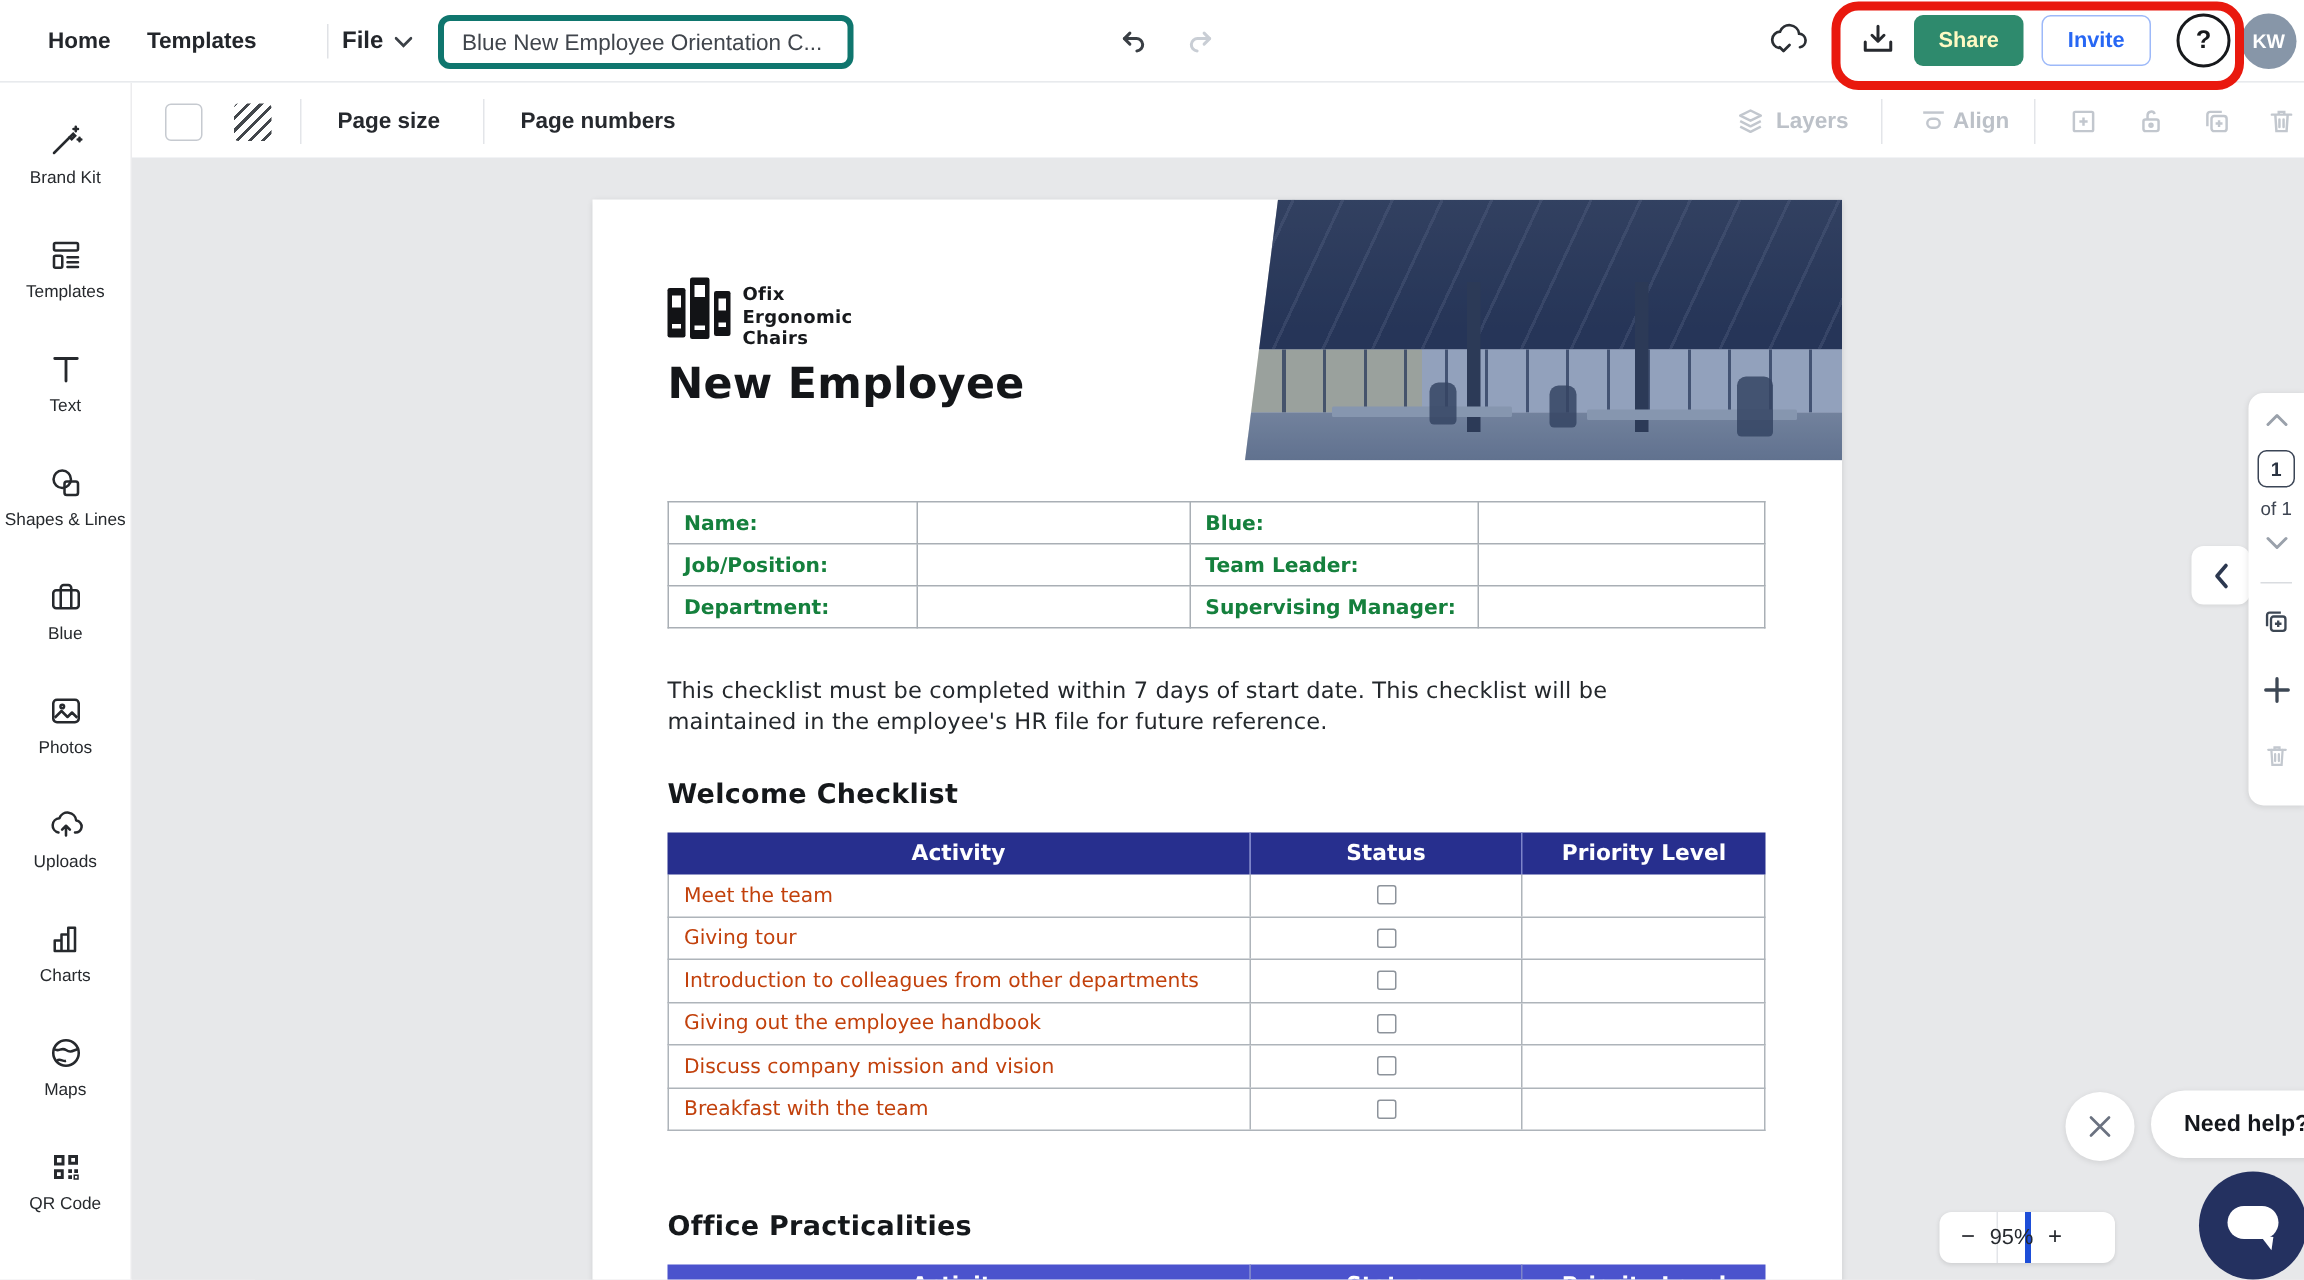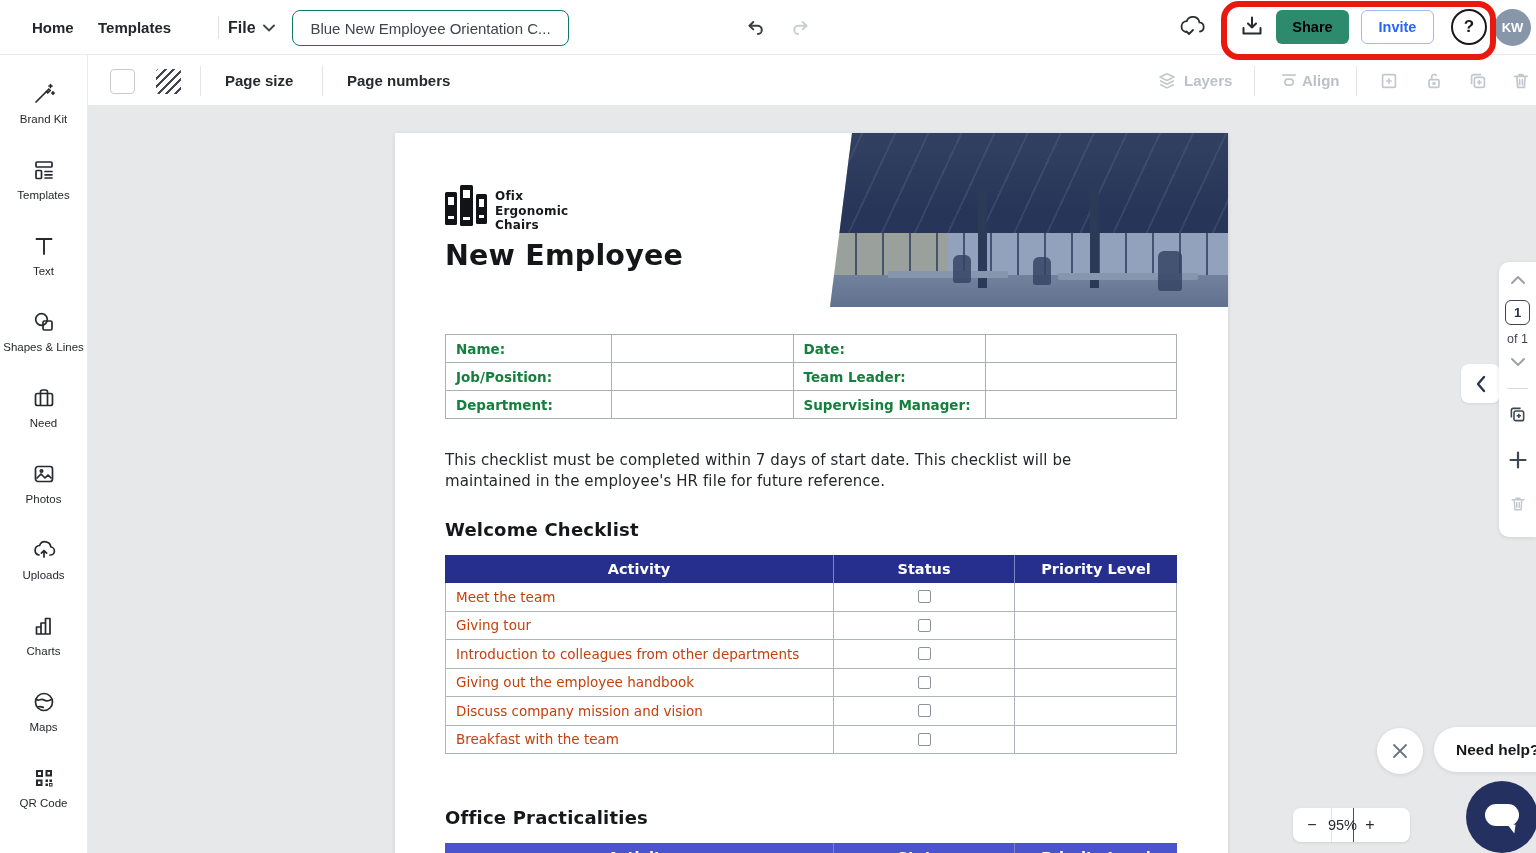--- a/index.html
+++ b/index.html
@@ -11,29 +11,29 @@
   #topbar { position:absolute; left:0; top:0; width:1536px; height:55px; background:#fff;
             border-bottom:1px solid #e8eaed; z-index:20; }
   .nav-label { position:absolute; top:0; height:55px; line-height:55px; font-size:15px;
                font-weight:700; color:#23262b; cursor:pointer; }
   #nav-home { left:32px; }
   #nav-templates { left:98px; }
   .vdiv-top { position:absolute; left:218px; top:16px; width:1px; height:23px; background:#e0e2e6; }
   #file-btn { position:absolute; left:228px; top:0; height:55px; display:flex; align-items:center;
               gap:7px; font-size:16px; font-weight:600; color:#23262b; cursor:pointer; }
   #title-input { position:absolute; left:292px; top:10px; width:277px; height:36px;
-                 border:1px solid #0f766e; border-radius:8px; font-size:15px; color:#40454c;
-                 padding:0 12px; background:#fff; font-family:"Liberation Sans",sans-serif;text-align:center; }
+                 border:4px solid #0f766e; border-radius:8px; font-size:15px; color:#40454c;
+                 padding:0 12px; background:#fff; font-family:"Liberation Sans",sans-serif; }
   .histbtn { position:absolute; top:12px; width:32px; height:32px; display:flex; align-items:center;
              justify-content:center; cursor:pointer; }
   #undo-btn { left:740px; } #redo-btn { left:784px; }
   #cloud-status { position:absolute; left:1178px; top:13px; }
   .pillbtn { position:absolute; top:10px; height:34px; border-radius:6px; font-size:14.5px;
              font-weight:700; cursor:pointer; display:flex; align-items:center; justify-content:center; }
-  #share-btn { left:1276px; width:73px; background:#2e8a6d; color:#000000; border:none; }
+  #share-btn { left:1276px; width:73px; background:#2e8a6d; color:#fef9c3; border:none; }
   #invite-btn { left:1361px; width:73px; background:#fff; color:#2767f4; border:1.5px solid #9db9f9; }
   #dl-btn { position:absolute; left:1238px; top:13px; cursor:pointer; }
   #help-btn { position:absolute; left:1451px; top:9px; width:36px; height:36px; border-radius:50%;
               border:2px solid #17191c; display:flex; align-items:center; justify-content:center;
               font-size:17px; font-weight:600; color:#17191c; background:#fff; cursor:pointer; }
   #avatar { position:absolute; left:1494px; top:9px; width:37px; height:37px; border-radius:50%;
             background:#8796a8; color:#fff; font-size:13px; font-weight:700; display:flex;
             align-items:center; justify-content:center; }
   #annotation-box { position:absolute; left:1221px; top:1px; width:275px; height:59px;
                     border:6px solid #e9190e; border-radius:18px; z-index:60; pointer-events:none; }
@@ -148,21 +148,21 @@
   #chat-btn { position:absolute; left:1466px; top:781px; width:72px; height:72px; border-radius:50%;
               background:#243160; z-index:12; cursor:pointer; }
   #chat-bubble { position:absolute; left:19px; top:23px; width:34px; height:22px; background:#fff;
                  border-radius:11px; }
   #chat-tail { position:absolute; left:40px; top:43px; width:0; height:0;
                border-left:9px solid transparent; border-top:9px solid #fff; transform:rotate(8deg); }
   #zoom-ctl { position:absolute; left:1293px; top:808px; width:117px; height:34px; background:#fff;
               border-radius:8px; box-shadow:0 1px 3px rgba(0,0,0,.10); display:flex; z-index:12; }
   .zc { display:flex; align-items:center; justify-content:center; font-size:16px; color:#26292e; }
   #zoom-minus { width:38px; cursor:pointer; }
-  #zoom-val { width:23px; border-left:1px solid #e3e5e9; border-right:1px solid #1d4ed8; font-size:14.5px; }
+  #zoom-val { width:23px; border-left:1px solid #e3e5e9; border-right:4px solid #1d4ed8; font-size:14.5px; }
   #zoom-plus { width:32px; cursor:pointer; }
 </style>
 </head>
 <body>
 
 <div id="topbar">
   <span class="nav-label" id="nav-home">Home</span>
   <span class="nav-label" id="nav-templates">Templates</span>
   <div class="vdiv-top"></div>
   <div id="file-btn">
@@ -300,21 +300,21 @@
     <span class="lbl">Shapes &amp; Lines</span>
   </div>
   <div class="sb-item">
     <span>
         <svg width="26" height="26" viewBox="0 0 26 26" fill="none" stroke="#26292d" stroke-width="1.7">
           <rect x="4.5" y="8.5" width="17" height="12" rx="2"></rect>
           <path d="M9.5 8.5V7a2 2 0 0 1 2-2h3a2 2 0 0 1 2 2v1.5"></path>
           <path d="M9.5 8.5v12M16.5 8.5v12"></path>
         </svg>
       </span>
-    <span class="lbl">Need</span>
+    <span class="lbl">Blue</span>
   </div>
   <div class="sb-item">
     <span>
         <svg width="26" height="26" viewBox="0 0 26 26" fill="none" stroke="#26292d" stroke-width="1.7" stroke-linejoin="round">
           <rect x="4.5" y="5.5" width="17" height="15" rx="2.5"></rect>
           <path d="m5.5 17.5 4.5-4.5 4 4 3-3 3.5 3.5"></path>
           <circle cx="10.5" cy="10" r="1.2"></circle>
         </svg>
       </span>
     <span class="lbl">Photos</span>
@@ -402,21 +402,21 @@
 
     <div id="doc-title">
       <div>New Employee</div>
     </div>
 
     <table id="info-table">
       <tbody>
           <tr>
         <td class="lbl c1">Name:</td>
         <td class="c2"></td>
-        <td class="lbl c3">Date:</td>
+        <td class="lbl c3">Blue:</td>
         <td class="c4"></td>
       </tr>
       <tr>
         <td class="lbl c1">Job/Position:</td>
         <td class="c2"></td>
         <td class="lbl c3">Team Leader:</td>
         <td class="c4"></td>
       </tr>
       <tr>
         <td class="lbl c1">Department:</td>

